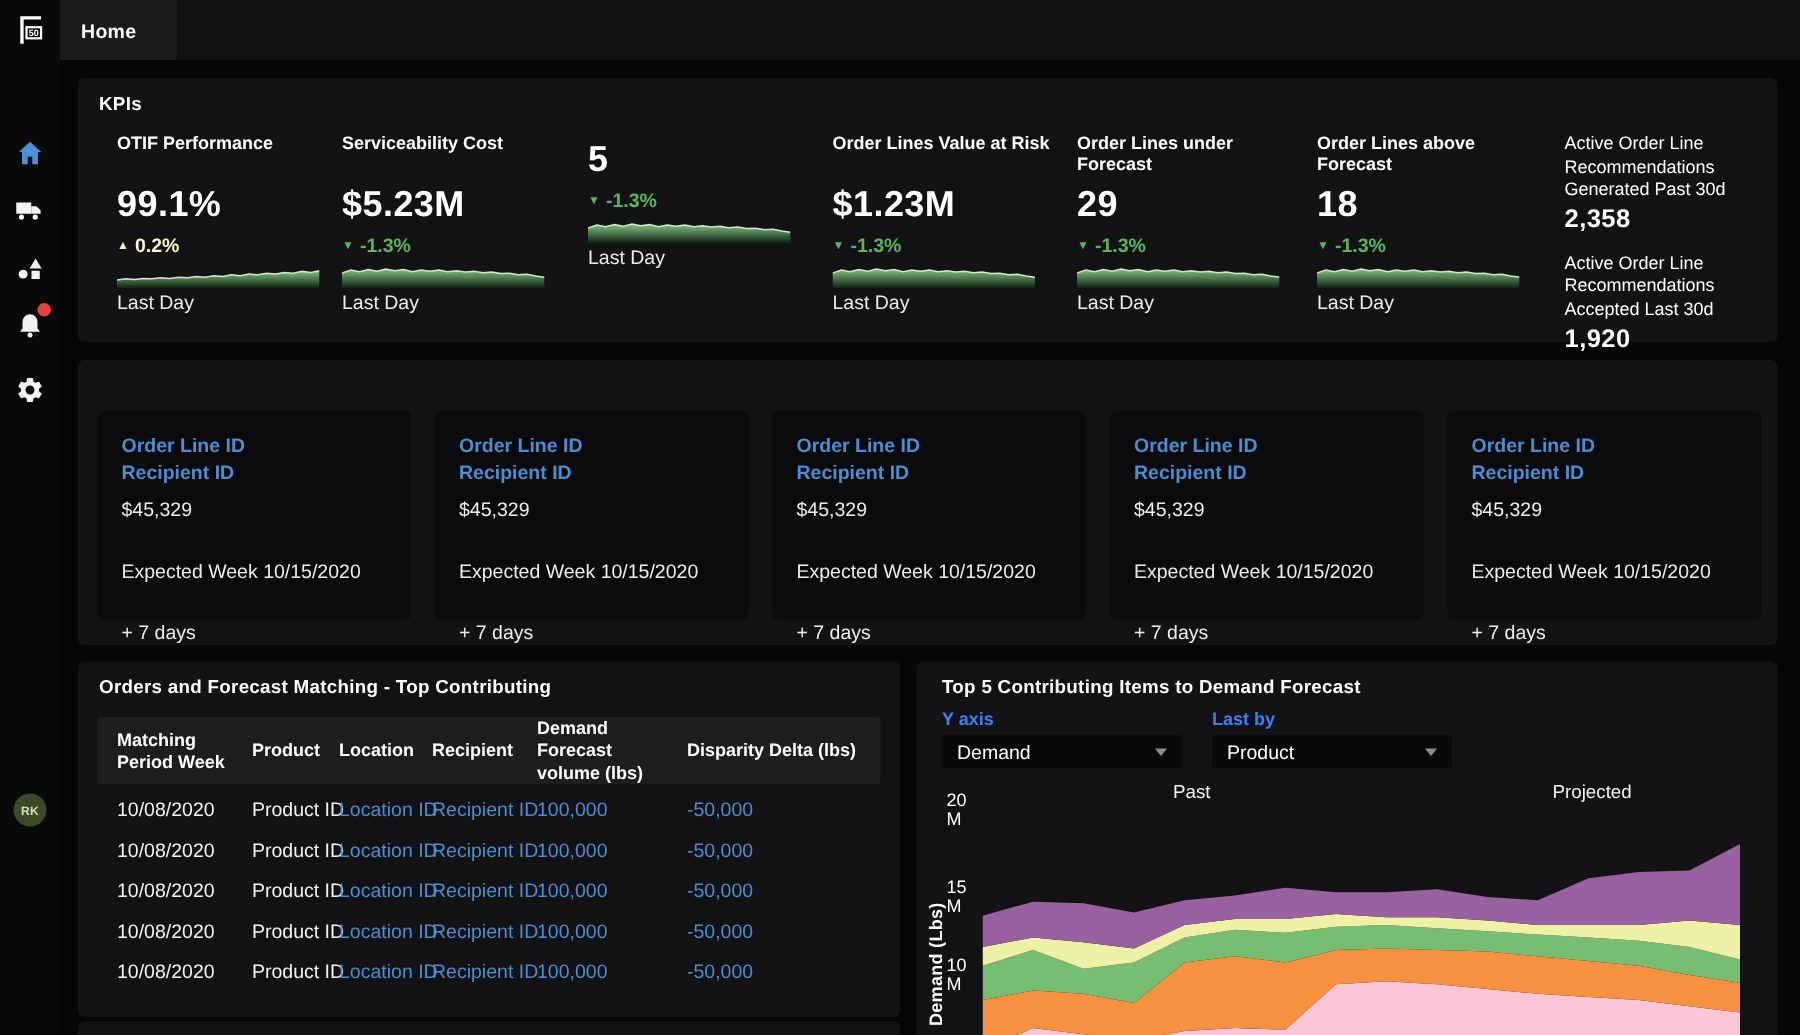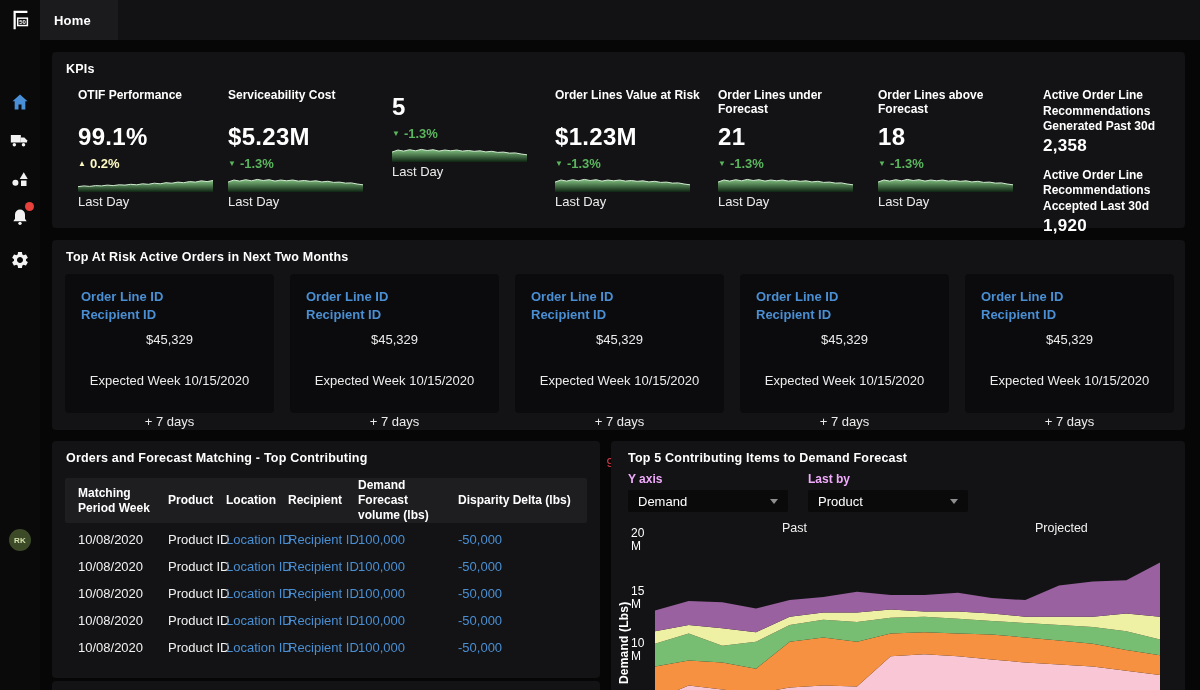--- a/index.html
+++ b/index.html
@@ -30,43 +30,43 @@
   
   #kpi-panel { left:52px; top:52px; width:1133px; height:176px; }
   .kpi-col { position:absolute; top:36px; width:152px; }
   .kpi-title { font-size:12px; font-weight:bold; line-height:1.2; height:30px; white-space:pre-line; }
   .kpi-value { margin-top:5px; font-size:24px; font-weight:bold; letter-spacing:.3px; }
   .kpi-delta { margin-top:5px; font-size:13px; font-weight:600; }
   .kpi-delta .arrow { font-size:8px; margin-right:4px; vertical-align:2px; }
   .kpi-spark { margin-top:4px; display:block; }
   .kpi-period { margin-top:2px; font-size:13px; color:#ececec; }
   .stat-block { width:150px; }
-  .stat-title { font-size:12px; font-weight:bold; line-height:1.3; white-space:pre-line; }
+  .stat-title { font-size:12px; font-weight:normal; line-height:1.3; white-space:pre-line; }
   .stat-value { font-size:17px; font-weight:bold; margin-top:1px; letter-spacing:.3px; }
   
   #atrisk-panel { left:52px; top:240px; width:1133px; height:190px; }
   .cards-row { position:absolute; left:13px; top:34px; display:flex; gap:16px; }
   .risk-card { width:209px; height:139px; background:#0b0b0d; border-radius:4px; padding:14px 16px; }
   .card-link { display:block; font-size:13px; font-weight:600; text-decoration:none; line-height:1.35; cursor:pointer; }
-  .card-line { font-size:13px; color:#ececec;text-align:center; }
+  .card-line { font-size:13px; color:#ececec; }
   .mt9 { margin-top:9px; } .mt10 { margin-top:26px; }
   
   #table-panel { left:52px; top:441px; width:548px; height:237px; }
   .tbl { position:absolute; left:13px; top:37px; width:522px; }
   .tbl-header { display:grid; grid-template-columns:90px 58px 62px 70px 100px 1fr;
     background:#1e1e21; min-height:38px; align-items:center; padding:0 0 0 13px; border-radius:2px; }
   .tbl-header > div { font-size:12px; font-weight:bold; line-height:1.25; padding-right:6px; }
   .tbl-row { display:grid; grid-template-columns:90px 58px 62px 70px 100px 1fr;
     height:27px; align-items:center; padding-left:13px; }
   .tbl-body { margin-top:3px; }
   .tbl-row > div { font-size:13px; padding-right:4px; white-space:nowrap; }
   .c-link { cursor:pointer; }
   
   #chart-panel { left:611px; top:441px; width:574px; height:280px; }
-  .ctrl-label { position:absolute; top:31px; font-size:12px; font-weight:600; color:#f0abfc; }
+  .ctrl-label { position:absolute; top:31px; font-size:12px; font-weight:600; color:#3b82f6; }
   .dropdown { position:absolute; top:49px; width:160px; height:22px; background:#0a0a0b; border-radius:2px;
     display:flex; align-items:center; justify-content:space-between; padding:0 10px; cursor:pointer; }
   .dropdown .dd-value { font-size:13px; color:#fff; }
   .caret { width:0; height:0; border-left:4px solid transparent; border-right:4px solid transparent; border-top:5px solid #8f8f92; }
   .region-label { position:absolute; top:80px; font-size:12.5px; font-weight:400; color:#f2f2f2; }
   .ytick { position:absolute; left:20px; font-size:12px; line-height:13px; color:#fff; }
   .y-axis-title { position:absolute; left:6px; top:243px; transform:rotate(-90deg); transform-origin:left top;
     font-size:12px; font-weight:600; letter-spacing:.2px; }
   #stack-chart { position:absolute; left:44px; top:87px; }
   
@@ -179,21 +179,21 @@
       <svg class="kpi-spark" width="135" height="17">
           <polygon points="0.0,7.1 5.9,5.0 11.7,6.1 17.6,4.7 23.5,5.8 29.3,4.4 35.2,5.5 41.1,4.7 47.0,6.1 52.8,5.0 58.7,5.8 64.6,5.0 70.4,6.1 76.3,5.5 82.2,6.3 88.0,5.8 93.9,6.9 99.8,6.3 105.7,7.4 111.5,7.1 117.4,8.1 123.3,7.9 129.1,9.0 135.0,9.8 135,17 0,17" fill="url(#sparkgrad)"></polygon>
           <polyline points="0.0,7.1 5.9,5.0 11.7,6.1 17.6,4.7 23.5,5.8 29.3,4.4 35.2,5.5 41.1,4.7 47.0,6.1 52.8,5.0 58.7,5.8 64.6,5.0 70.4,6.1 76.3,5.5 82.2,6.3 88.0,5.8 93.9,6.9 99.8,6.3 105.7,7.4 111.5,7.1 117.4,8.1 123.3,7.9 129.1,9.0 135.0,9.8" fill="none" stroke="#cfe9cf" stroke-width="1"></polyline>
         </svg>
       <div class="kpi-period">Last Day</div>
     </div>
 
     <div class="kpi-col" style="left:666px">
       <div class="kpi-title">Order Lines under
 Forecast</div>
-      <div class="kpi-value">21</div>
+      <div class="kpi-value">29</div>
       <div class="kpi-delta" style="color:#5bb55e"><span class="arrow">▼</span><span>-1.3%</span></div>
       <svg class="kpi-spark" width="135" height="17">
           <polygon points="0.0,7.1 5.9,5.0 11.7,6.1 17.6,4.7 23.5,5.8 29.3,4.4 35.2,5.5 41.1,4.7 47.0,6.1 52.8,5.0 58.7,5.8 64.6,5.0 70.4,6.1 76.3,5.5 82.2,6.3 88.0,5.8 93.9,6.9 99.8,6.3 105.7,7.4 111.5,7.1 117.4,8.1 123.3,7.9 129.1,9.0 135.0,9.8 135,17 0,17" fill="url(#sparkgrad)"></polygon>
           <polyline points="0.0,7.1 5.9,5.0 11.7,6.1 17.6,4.7 23.5,5.8 29.3,4.4 35.2,5.5 41.1,4.7 47.0,6.1 52.8,5.0 58.7,5.8 64.6,5.0 70.4,6.1 76.3,5.5 82.2,6.3 88.0,5.8 93.9,6.9 99.8,6.3 105.7,7.4 111.5,7.1 117.4,8.1 123.3,7.9 129.1,9.0 135.0,9.8" fill="none" stroke="#cfe9cf" stroke-width="1"></polyline>
         </svg>
       <div class="kpi-period">Last Day</div>
     </div>
 
     <div class="kpi-col" style="left:826px">
       <div class="kpi-title">Order Lines above
@@ -217,21 +217,20 @@
       <div class="stat-block" style="margin-top:12px">
         <div class="stat-title">Active Order Line
 Recommendations
 Accepted Last 30d</div>
         <div class="stat-value">1,920</div>
       </div>
     </div>
   </div>
 
   <div class="panel" id="atrisk-panel">
-    <div class="panel-title">Top At Risk Active Orders in Next Two Months</div>
     <div class="cards-row">
 
       <div class="risk-card">
         <a class="card-link" style="color:#4a8fd3">Order Line ID</a>
         <a class="card-link" style="color:#4a8fd3">Recipient ID</a>
         <div class="card-line mt9">$45,329</div>
         <div class="card-line mt10">Expected Week 10/15/2020</div>
         <div class="card-line mt10">+ 7 days</div>
         <div class="card-line mt10" style="color:#d6394b">90%</div>
       </div>

